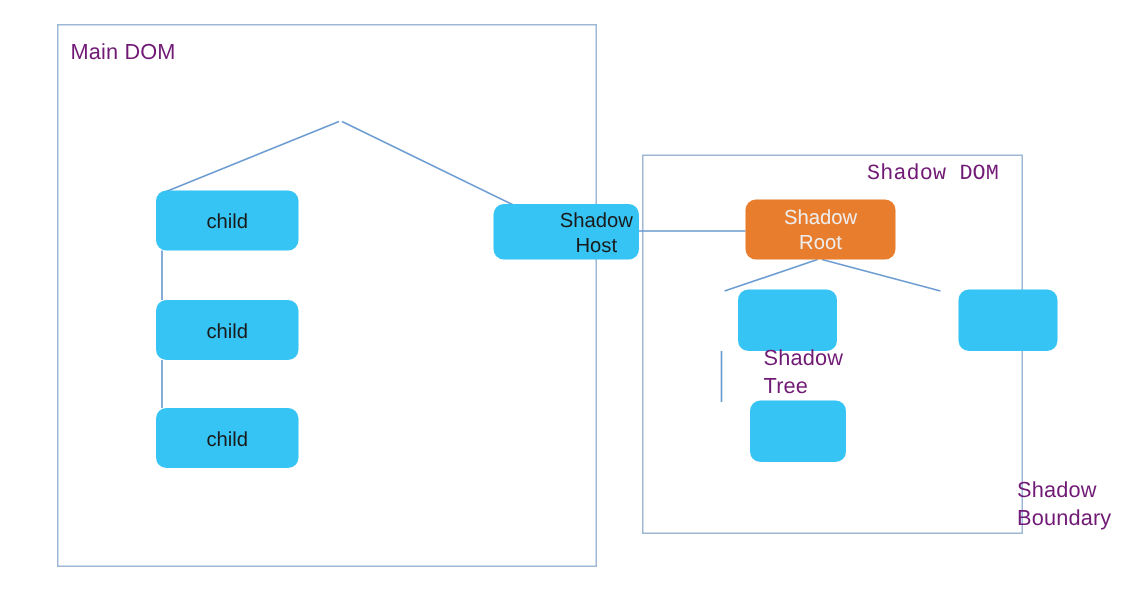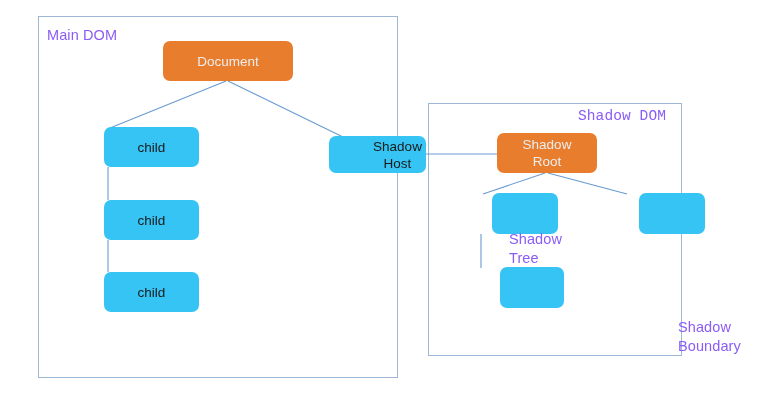--- a/index.html
+++ b/index.html
@@ -25,21 +25,21 @@
     border: 1.5px solid #9DB7D4;
     background: transparent;
     box-sizing: border-box;
   }
   #main-dom-frame  { left: 38px;  top: 16px;  width: 360px; height: 362px; }
   #shadow-dom-frame{ left: 428px; top: 103px; width: 254px; height: 253px; }
 
   
   .frame-label {
     position: absolute;
-    color: #8b5cf6;
+    color: #701a75;
     font-size: 14.5px;
     line-height: 19px;
     white-space: pre-line;
     letter-spacing: 0.1px;
   }
   #main-dom-label     { left: 47px;  top: 26px;  }
   #shadow-dom-label   { left: 578px; top: 107px; font-family: Liberation Mono, monospace; }
   #shadow-tree-label  { left: 509px; top: 230px; }
   #shadow-boundary-label { left: 678px; top: 318px; }
 
@@ -102,21 +102,20 @@
 
     <line x1="382" y1="154" x2="497" y2="154"></line>
 
     <line x1="545" y1="173" x2="483" y2="194"></line>
 
     <line x1="548" y1="173" x2="627" y2="194"></line>
 
     <line x1="481" y1="234" x2="481" y2="268"></line>
   </svg>
 
-  <div class="node orange" id="node-document">Document</div>
 
   <div class="node blue" id="node-child-1">child</div>
 
   <div class="node blue" id="node-child-2">child</div>
 
   <div class="node blue" id="node-child-3">child</div>
 
   <div class="node blue" id="node-shadow-host">Shadow Host</div>
 
   <div class="node orange root" id="node-shadow-root">Shadow

